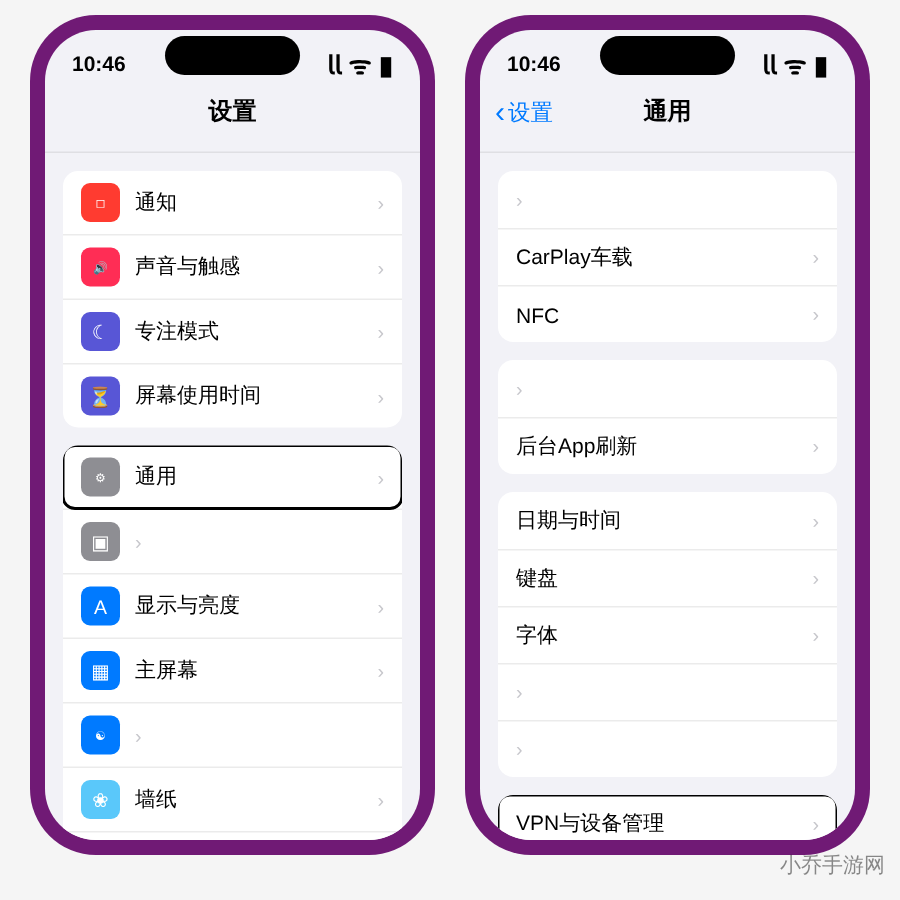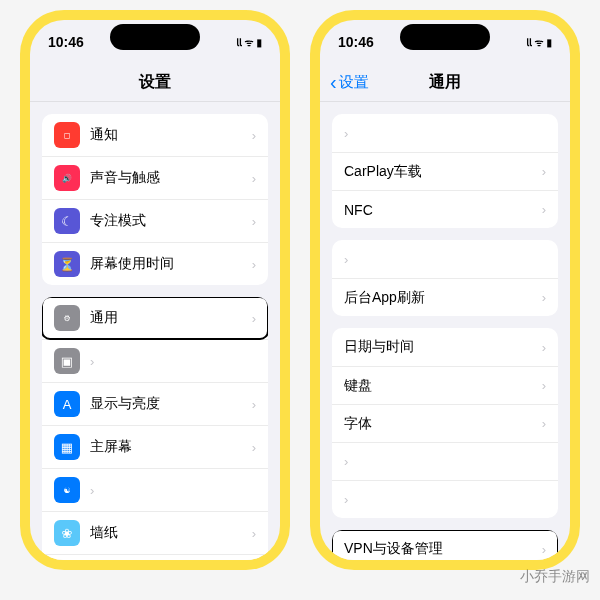--- a/index.html
+++ b/index.html
@@ -1,23 +1,23 @@
 <!DOCTYPE html>
 <html><head>
 <meta charset="utf-8">
 <style>
 * { margin: 0; padding: 0; box-sizing: border-box; font-family: -apple-system, "Helvetica Neue", sans-serif; }
 body { background: #f5f5f5; width: 600px; height: 600px; position: relative; }
 .canvas { display: flex; gap: 20px; padding: 10px 20px; justify-content: center; }
-.phone { width: 270px; height: 560px; background: #fde047; border-radius: 44px; padding: 10px; position: relative; }
+.phone { width: 270px; height: 560px; background: #701a75; border-radius: 44px; padding: 10px; position: relative; }
 .notch { position: absolute; top: 14px; left: 50%; transform: translateX(-50%); width: 90px; height: 26px; background: #000; border-radius: 16px; z-index: 10; }
 .screen { width: 100%; height: 100%; background: #f2f2f7; border-radius: 34px; overflow: hidden; display: flex; flex-direction: column; }
 .status-bar { height: 44px; display: flex; justify-content: space-between; align-items: center; padding: 0 18px; font-size: 14px; font-weight: 600; }
-.status-right { display: flex; gap: 4px; align-items: center; font-size: 10px; }
-.nav { height: 38px; display: flex; align-items: center; justify-content: center; position: relative; border-bottom: 0.5px solid rgba(0,0,0,0.08); }
+.status-right { display: flex; gap: 4px; align-items: center; font-size: 17px; }
+.nav { height: 38px; display: flex; align-items: flex-start; justify-content: center; position: relative; border-bottom: 0.5px solid rgba(0,0,0,0.08); }
 .nav-title { font-size: 16px; font-weight: 600; }
 .nav-back { position: absolute; left: 10px; display: flex; align-items: center; color: #007aff; font-size: 15px; }
 .nav-back .chev { font-size: 20px; margin-right: 2px; }
 .content { flex: 1; overflow: hidden; }
 .section { background: #fff; margin: 12px 12px 0; border-radius: 10px; overflow: hidden; }
 .row { display: flex; align-items: center; padding: 8px 12px; min-height: 38px; position: relative; }
 .row + .row { border-top: 0.5px solid rgba(0,0,0,0.08); }
 .icon { width: 26px; height: 26px; border-radius: 6px; margin-right: 10px; display: flex; align-items: center; justify-content: center; color: #fff; font-size: 14px; flex-shrink: 0; }
 .label { flex: 1; font-size: 14px; color: #000; }
 .chevron { color: #c7c7cc; font-size: 13px; }

